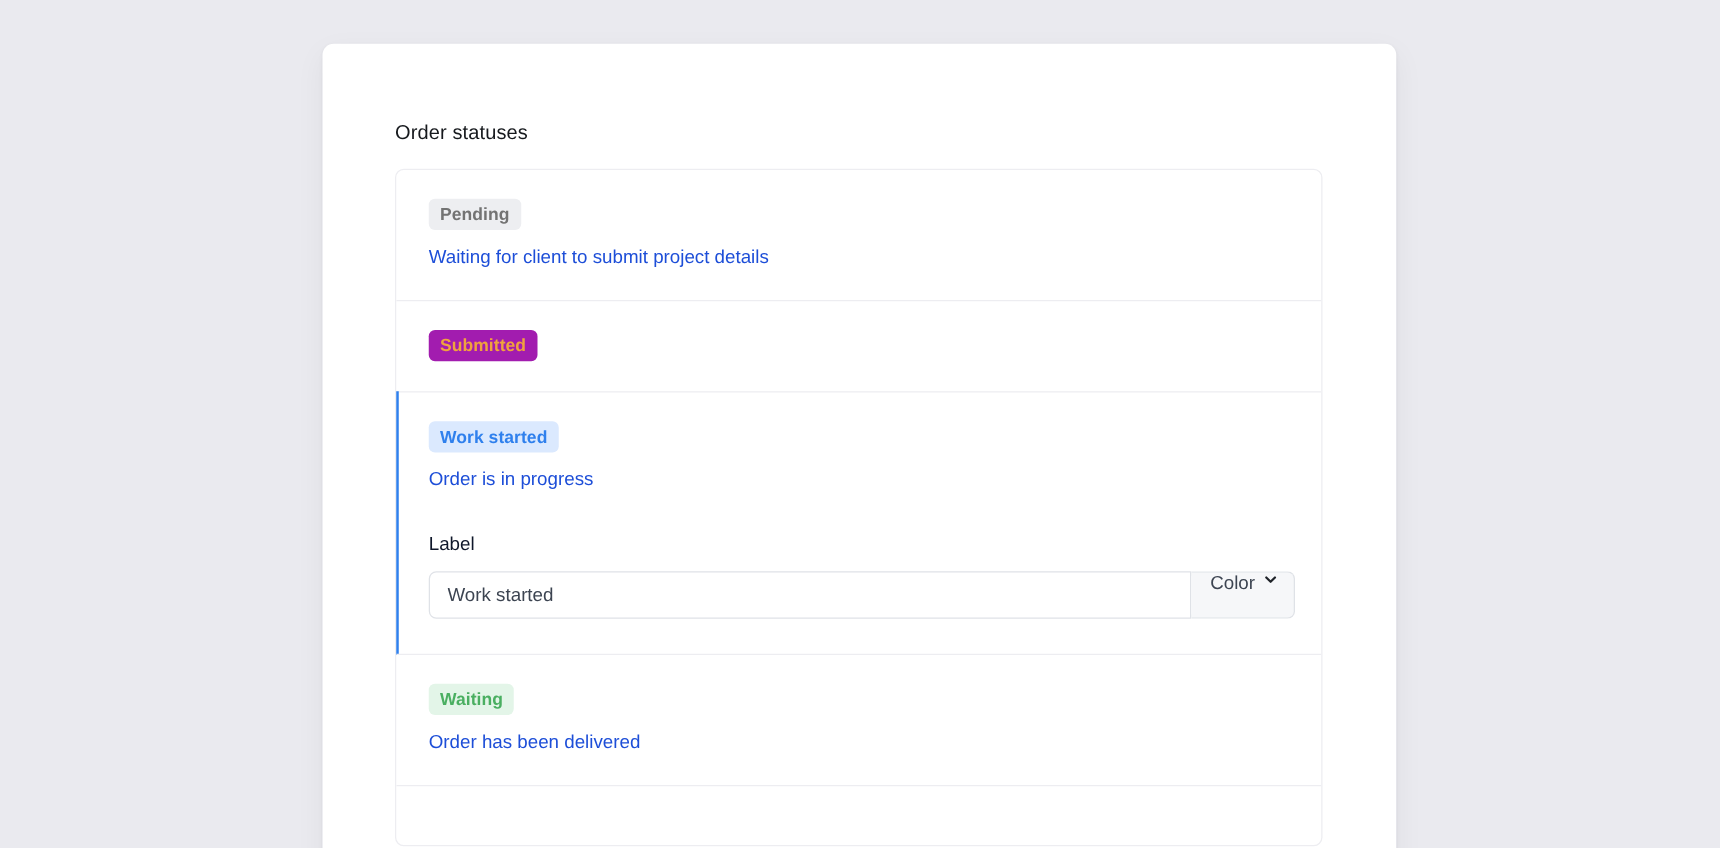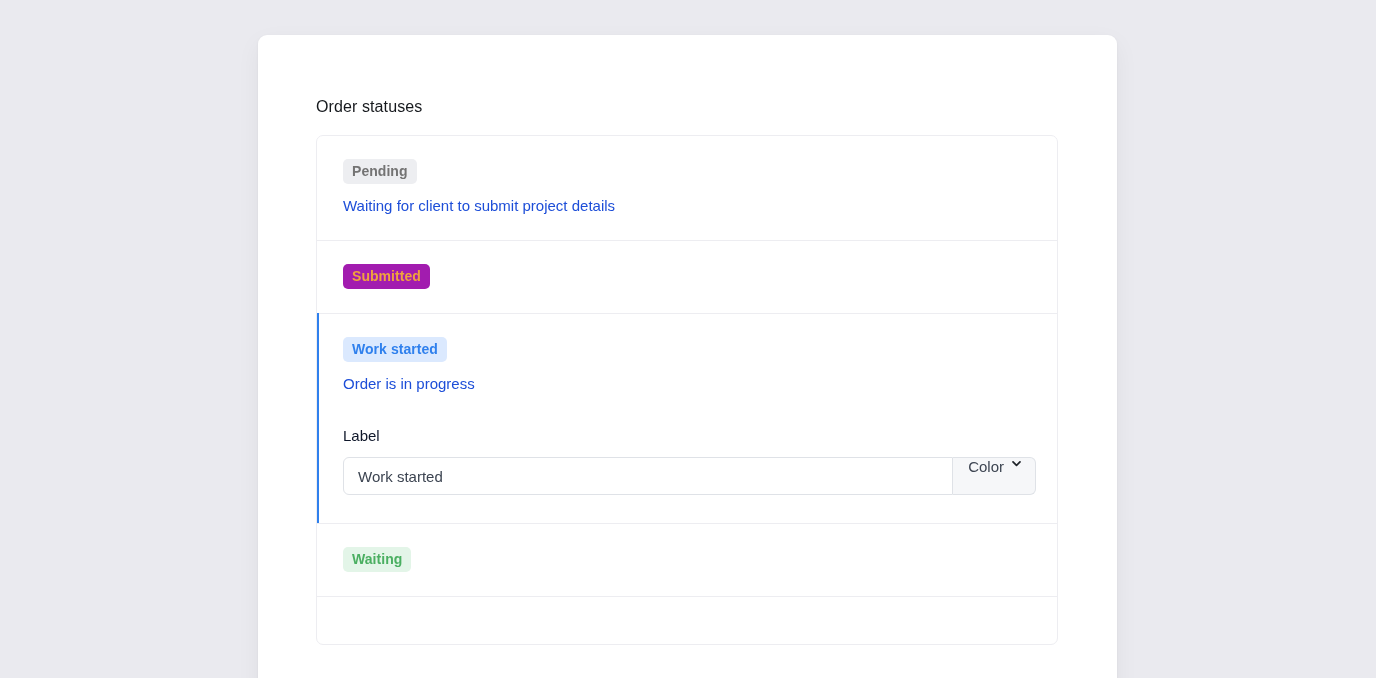--- a/index.html
+++ b/index.html
@@ -189,20 +189,21 @@
             <svg class="chevron" viewBox="0 0 12 12">
               <path d="M2.2 4.3 L6 8.1 L9.8 4.3" fill="none" stroke="#1f2329" stroke-width="1.9" stroke-linecap="round" stroke-linejoin="round"></path>
             </svg>
           </button>
         </div>
       </div>
     </div>
 
     <div class="status-row">
       <span class="badge badge-green">Waiting</span>
+      <div class="status-desc">Order has been delivered</div>
     </div>
 
     <div class="status-row">
       
       
     </div>
 
   </div>
 </div>
 

